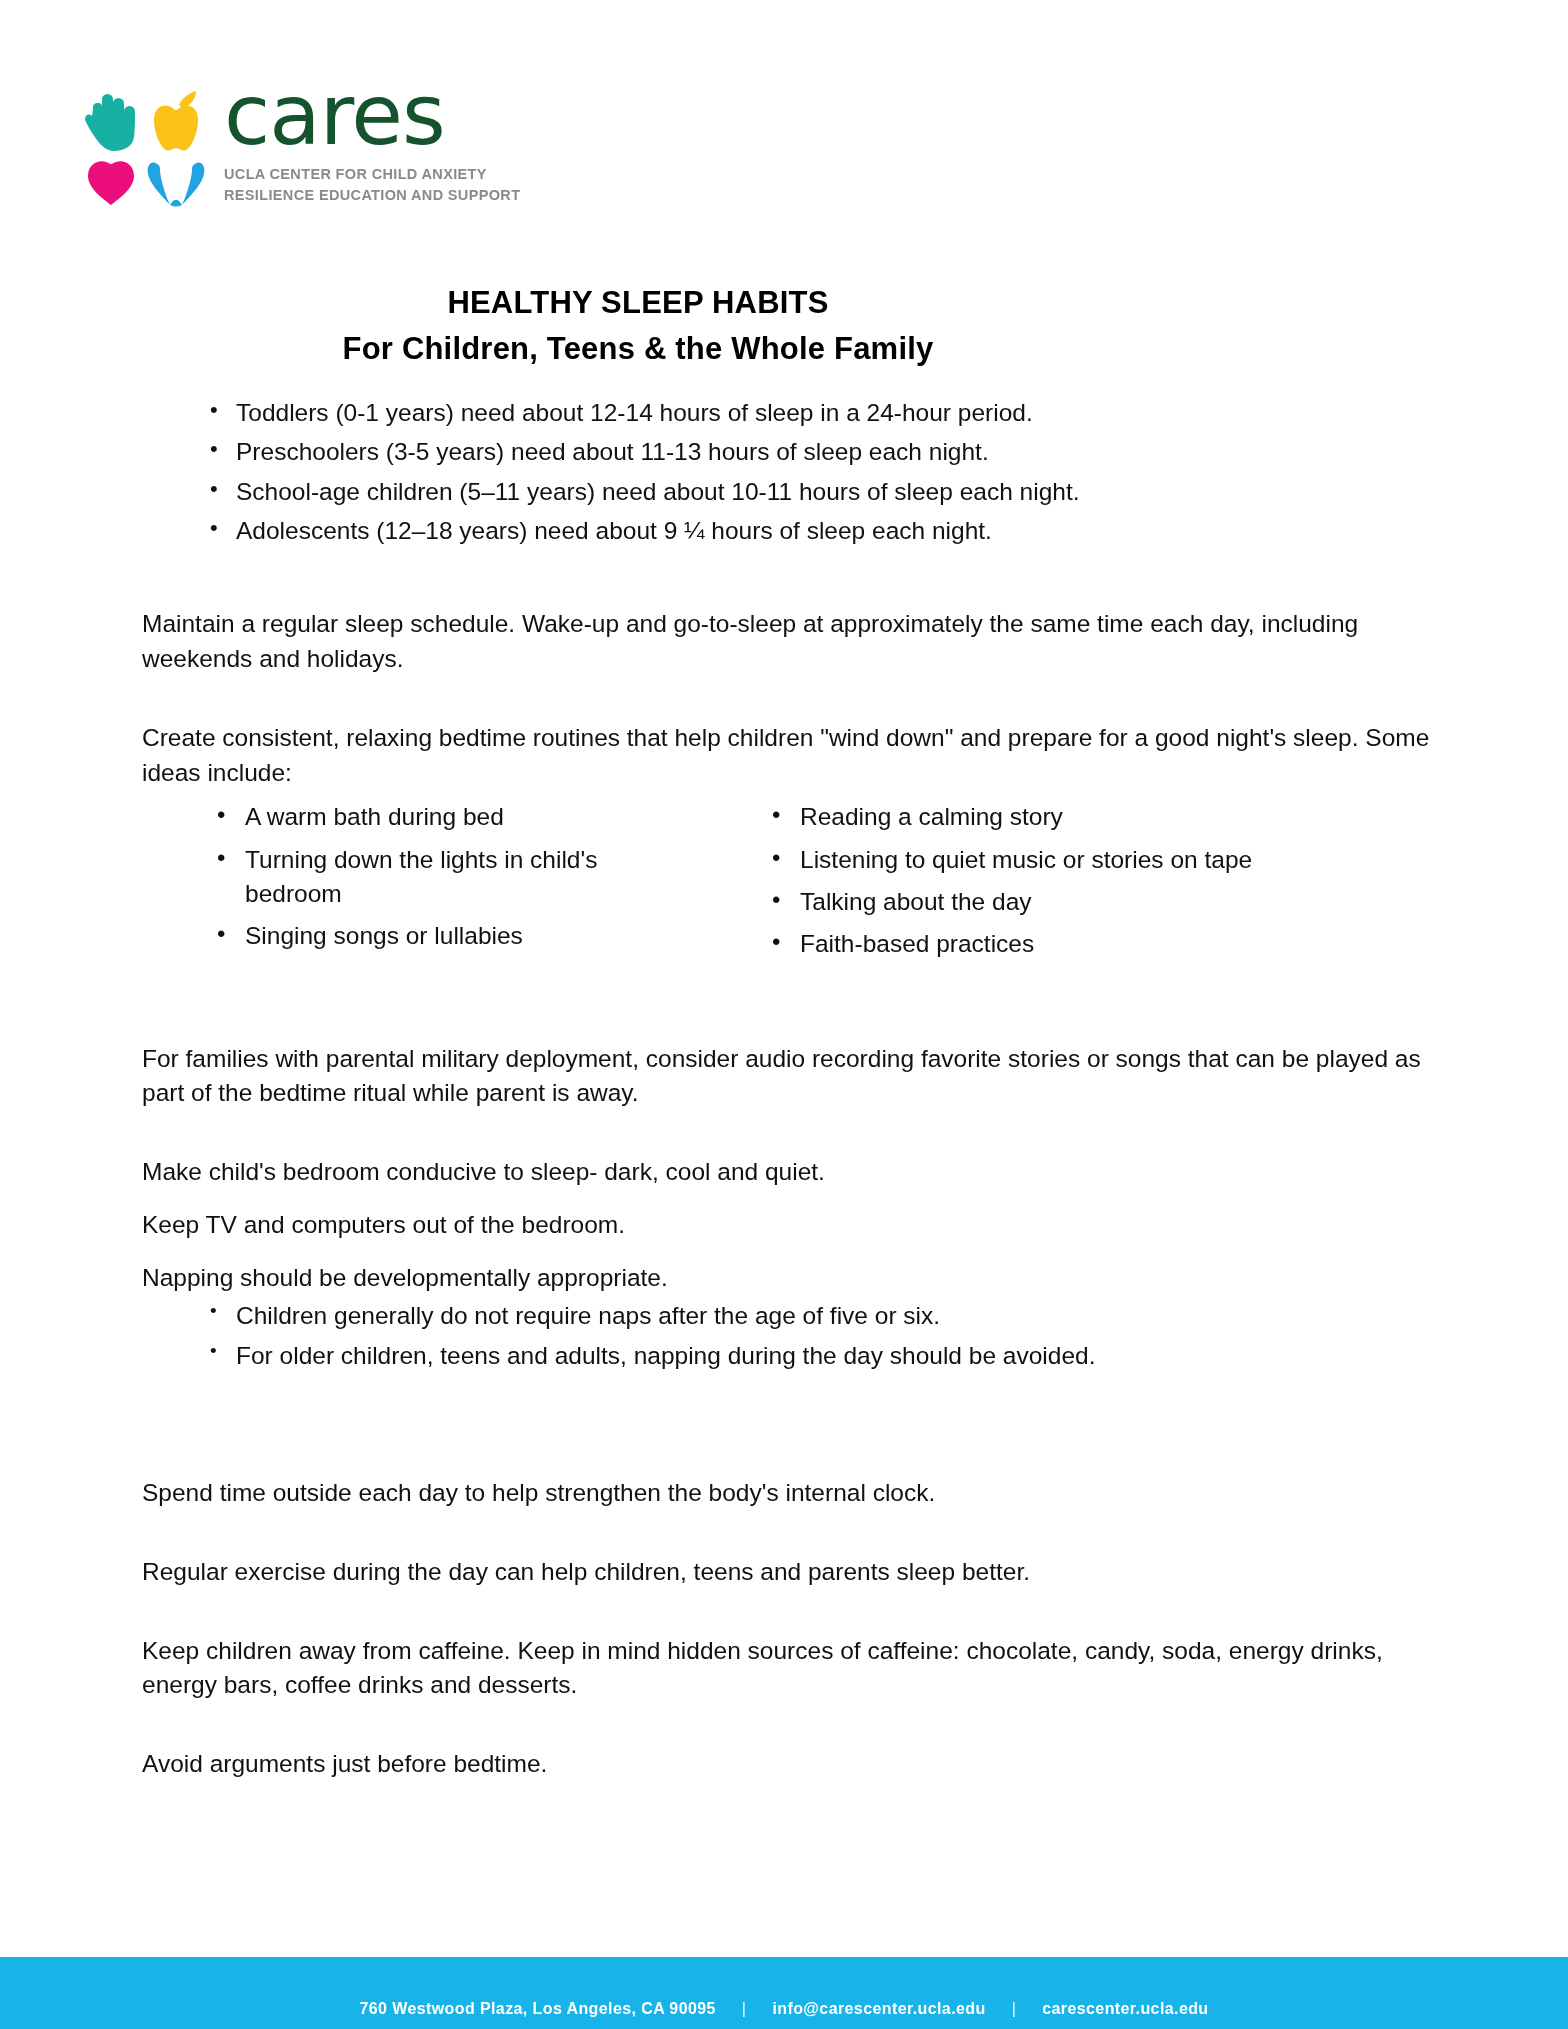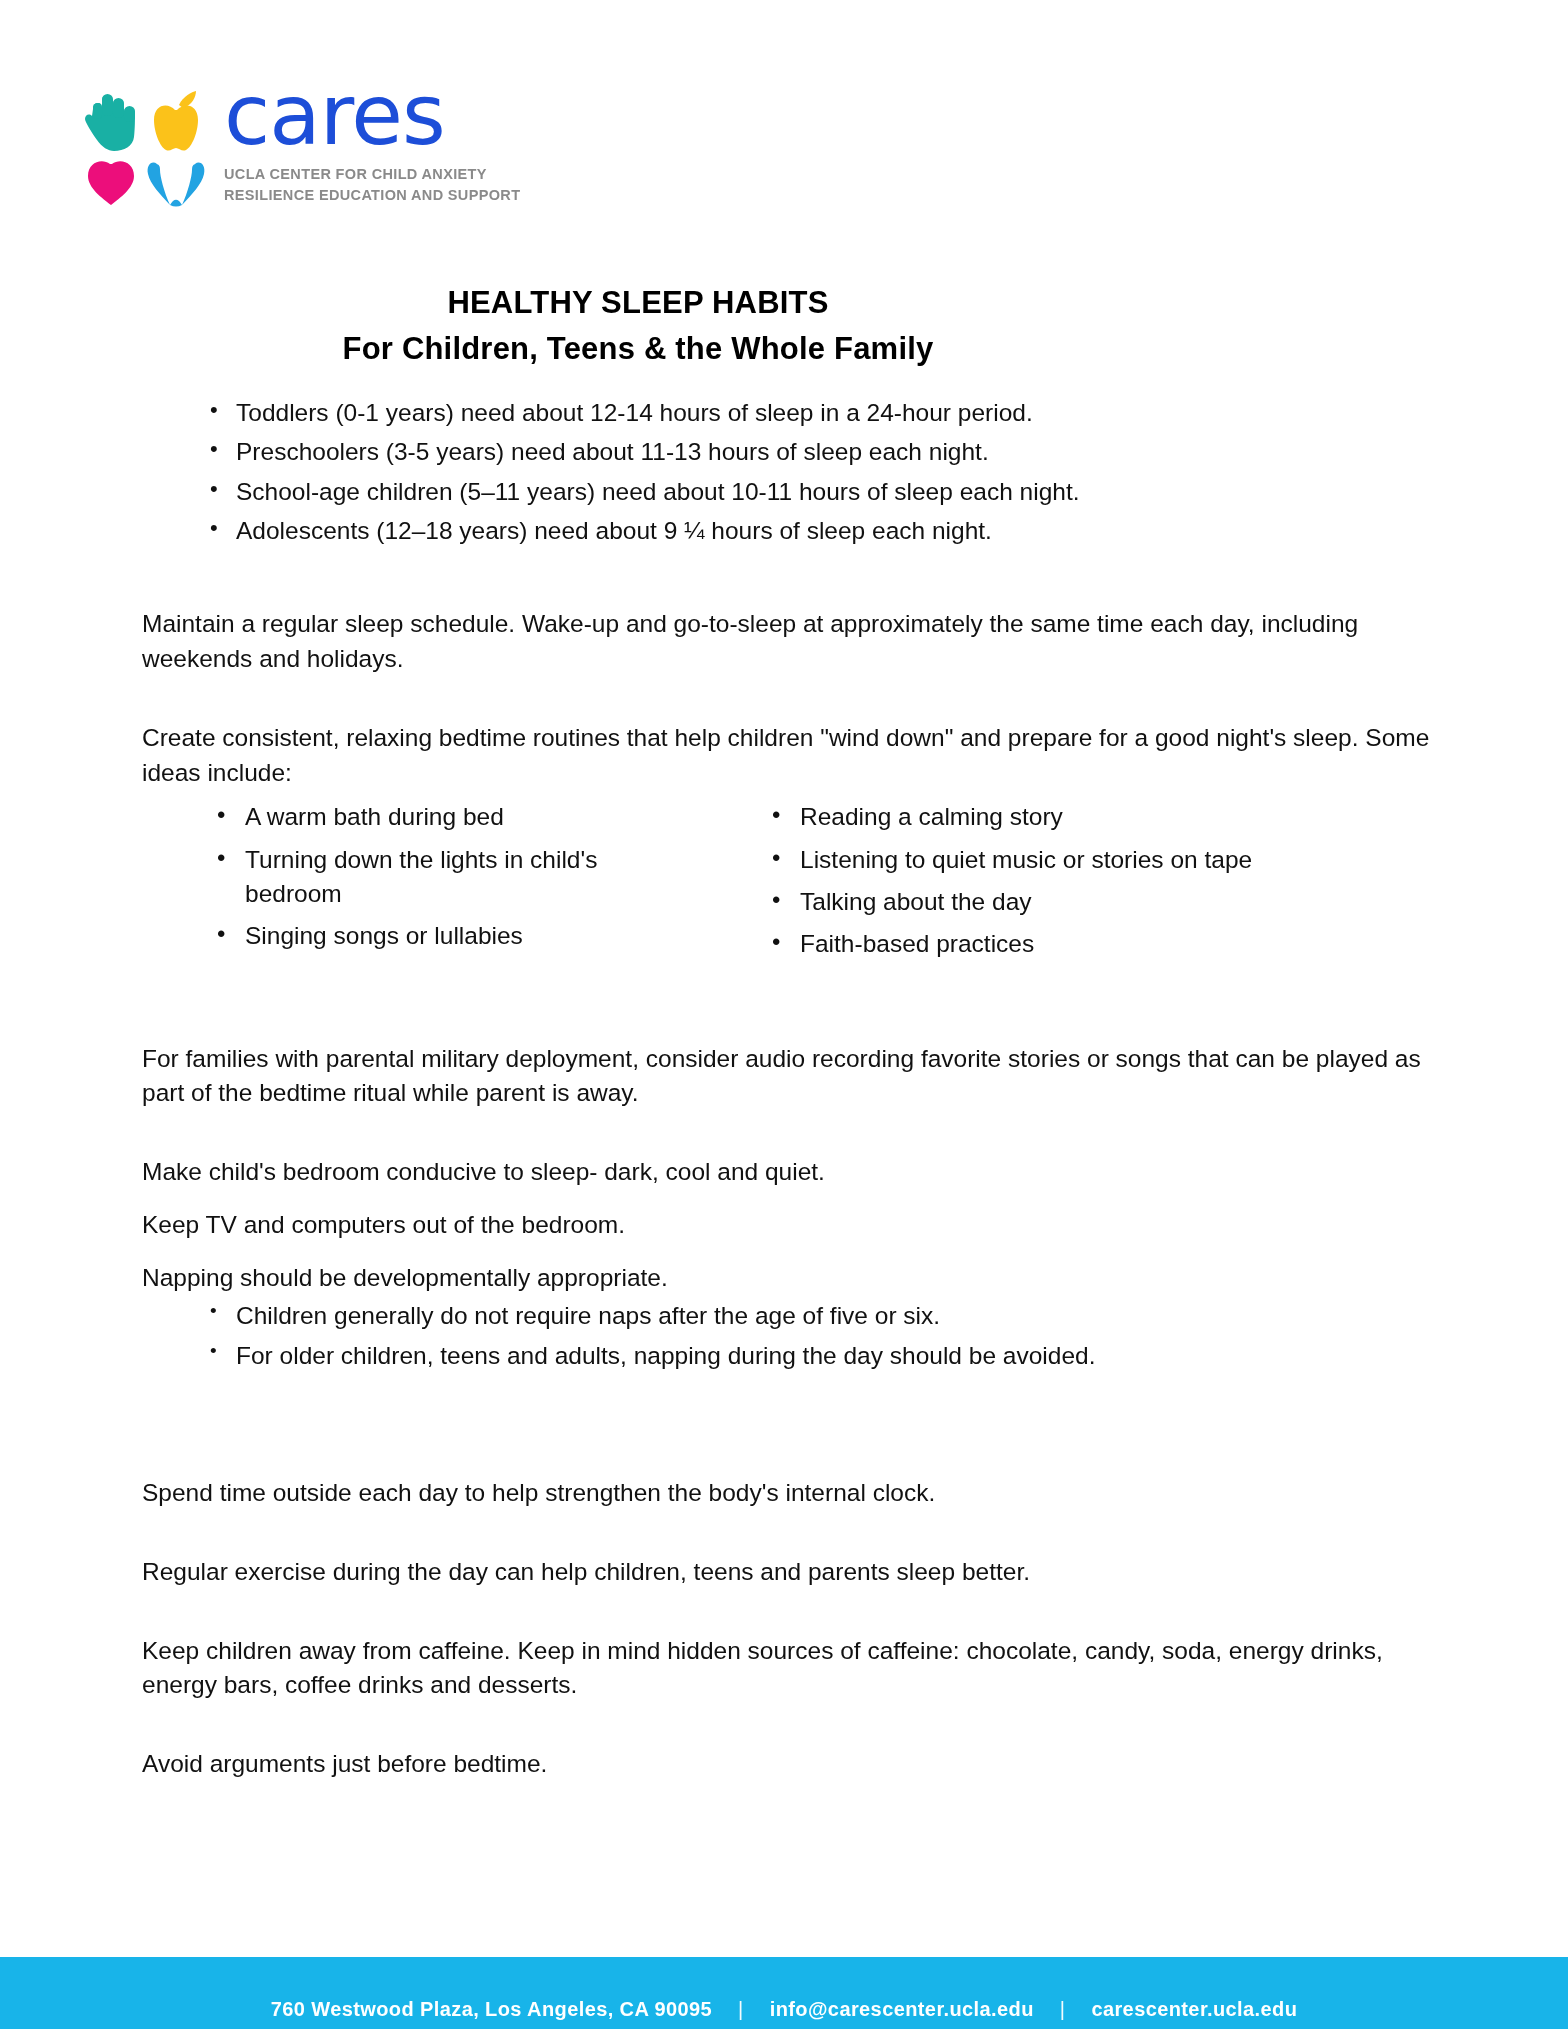--- a/index.html
+++ b/index.html
@@ -45,21 +45,21 @@
     display: flex;
     flex-direction: column;
     justify-content: flex-start;
     padding-top: 4px;
   }
   .logo-word {
     font-family: "DejaVu Sans", sans-serif;
     font-size: 84px;
     line-height: 0.95;
     font-weight: 400;
-    color: #1d4ed8;
+    color: #14532d;
     letter-spacing: -1px;
   }
   .logo-sub {
     margin-top: 8px;
     font-family: "Liberation Sans", sans-serif;
     font-size: 14.5px;
     font-weight: bold;
     color: #8a8a8a;
     letter-spacing: 0.35px;
     line-height: 1.45;
@@ -184,21 +184,21 @@
     display: flex;
     align-items: center;
     justify-content: center;
   }
   .footer-inner {
     display: flex;
     align-items: center;
     color: #ffffff;
     font-family: "Liberation Sans", sans-serif;
     font-weight: bold;
-    font-size: 20px;
+    font-size: 16px;
     letter-spacing: 0.4px;
     margin-top: 32px;
   }
   .footer-sep {
     margin: 0 26px;
     font-weight: normal;
     opacity: 0.95;
   }
 </style>
 </head>

